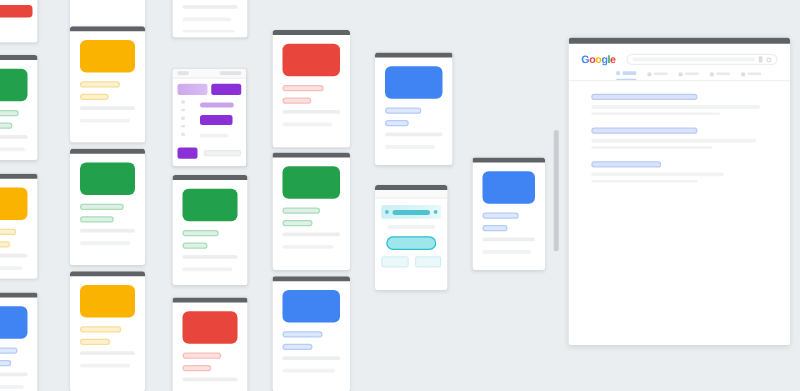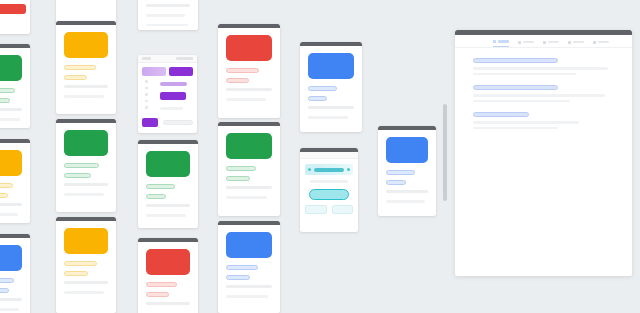--- a/index.html
+++ b/index.html
@@ -382,20 +382,28 @@
       <div class="gline" style="width:100%;"></div>
       <div class="gline thin" style="width:92%;"></div>
     </div>
   </div>
 
   <div id="scrollbar"></div>
 
   <div id="serp">
     <div class="card-topbar"></div>
 
+    <div class="serp-head">
+      <div class="glogo"><span class="b">G</span><span class="r">o</span><span class="y">o</span><span class="b">g</span><span class="g">l</span><span class="r">e</span></div>
+      <div class="searchbox">
+        <div class="q"></div>
+        <div class="ico"></div>
+        <div class="ico lens"></div>
+      </div>
+    </div>
 
     <div class="serp-tabs">
       <div class="stab active">
         <div class="ti"></div>
         <div class="tt"></div>
       </div>
       <div class="stab">
         <div class="ti"></div>
         <div class="tt"></div>
       </div>

